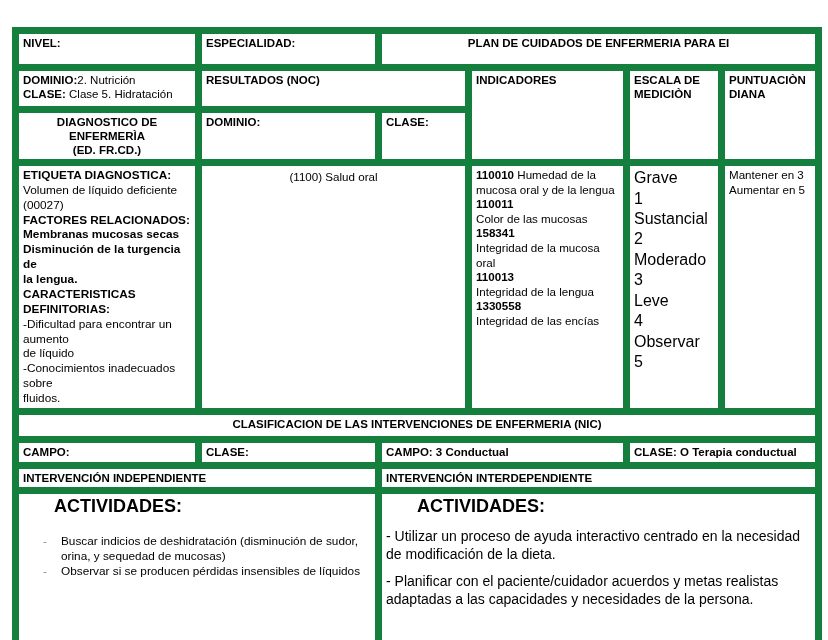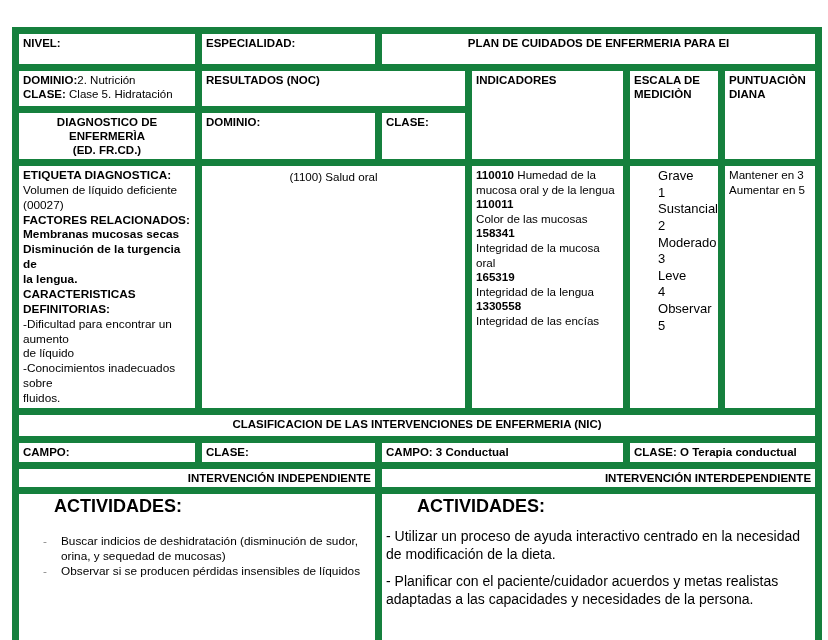--- a/index.html
+++ b/index.html
@@ -70,21 +70,21 @@
     line-height: 1.18;
     vertical-align: middle;
   }
   .noc-label { font-weight: bold; font-size: 12.5px; padding-top: 3px; }
   .nic-banner {
     text-align: center;
     font-weight: bold;
     font-size: 12.5px;
   }
   .interv-banner {
-    text-align: right;
+    text-align: left;
     font-weight: bold;
     font-size: 10.5px;
   }
   .campo-small { font-weight: bold; font-size: 10px; }
   .campo-big { font-weight: bold; font-size: 13px; }
   .act-head { font-weight: bold; font-size: 18px; margin-left: 31px; }
   .dash-list {
     margin: 16px 0 0 0;
     padding: 0;
     list-style: none;
@@ -102,21 +102,21 @@
     left: 20px;
     top: 0;
     color: #8a8a8a;
   }
   .para {
     font-size: 14px;
     line-height: 1.3;
     margin: 9px 0 0 0;
   }
   .ind-line { font-size: 11.6px; line-height: 1.26; }
-  .scale-line { font-size: 13px; line-height: 1.28; margin-left: 24px; }
+  .scale-line { font-size: 16px; line-height: 1.28; }
   .target-line { font-size: 11.6px; line-height: 1.28; }
   .foot-cell { font-size: 8.5px; }
   .foot-inner { display: flex; }
   .foot-a { width: 208px; }
   .foot-b { width: 190px; }
   .diag-body p { margin: 0; font-size: 11.8px; line-height: 1.26; }
 </style>
 </head>
 <body>
 
@@ -198,21 +198,21 @@
       </td>
       <td colspan="3" class="ctr" style="padding-top:4px;">
         <span class="ind-line">(1100) Salud oral</span>
       </td>
       <td>
             <div class="ind-line"><span class="b">110010 </span><span>Humedad de la mucosa oral y de la lengua</span></div>
             <div class="ind-line b">110011</div>
             <div class="ind-line">Color de las mucosas</div>
             <div class="ind-line b">158341</div>
             <div class="ind-line">Integridad de la mucosa oral</div>
-            <div class="ind-line b">165319</div>
+            <div class="ind-line b">110013</div>
             <div class="ind-line">Integridad de la lengua</div>
             <div class="ind-line b">1330558</div>
             <div class="ind-line">Integridad de las encías</div>
           </td>
       <td>
             <div class="scale-line">Grave</div>
             <div class="scale-line">1</div>
             <div class="scale-line">Sustancial</div>
             <div class="scale-line">2</div>
             <div class="scale-line">Moderado</div>

